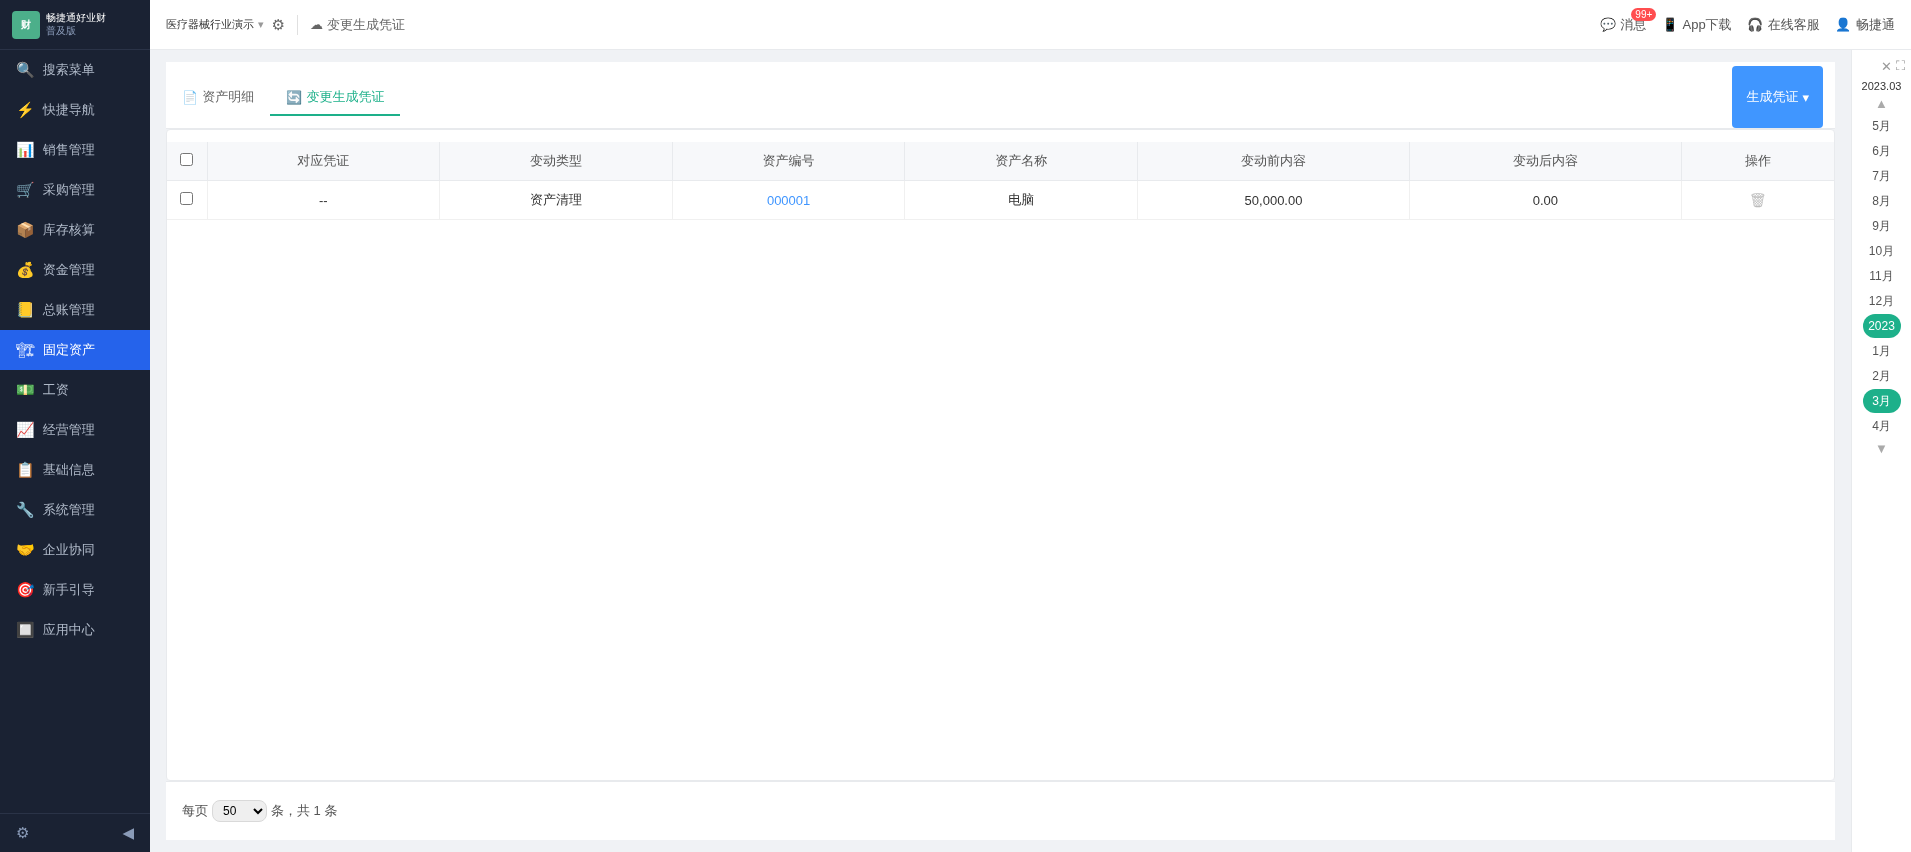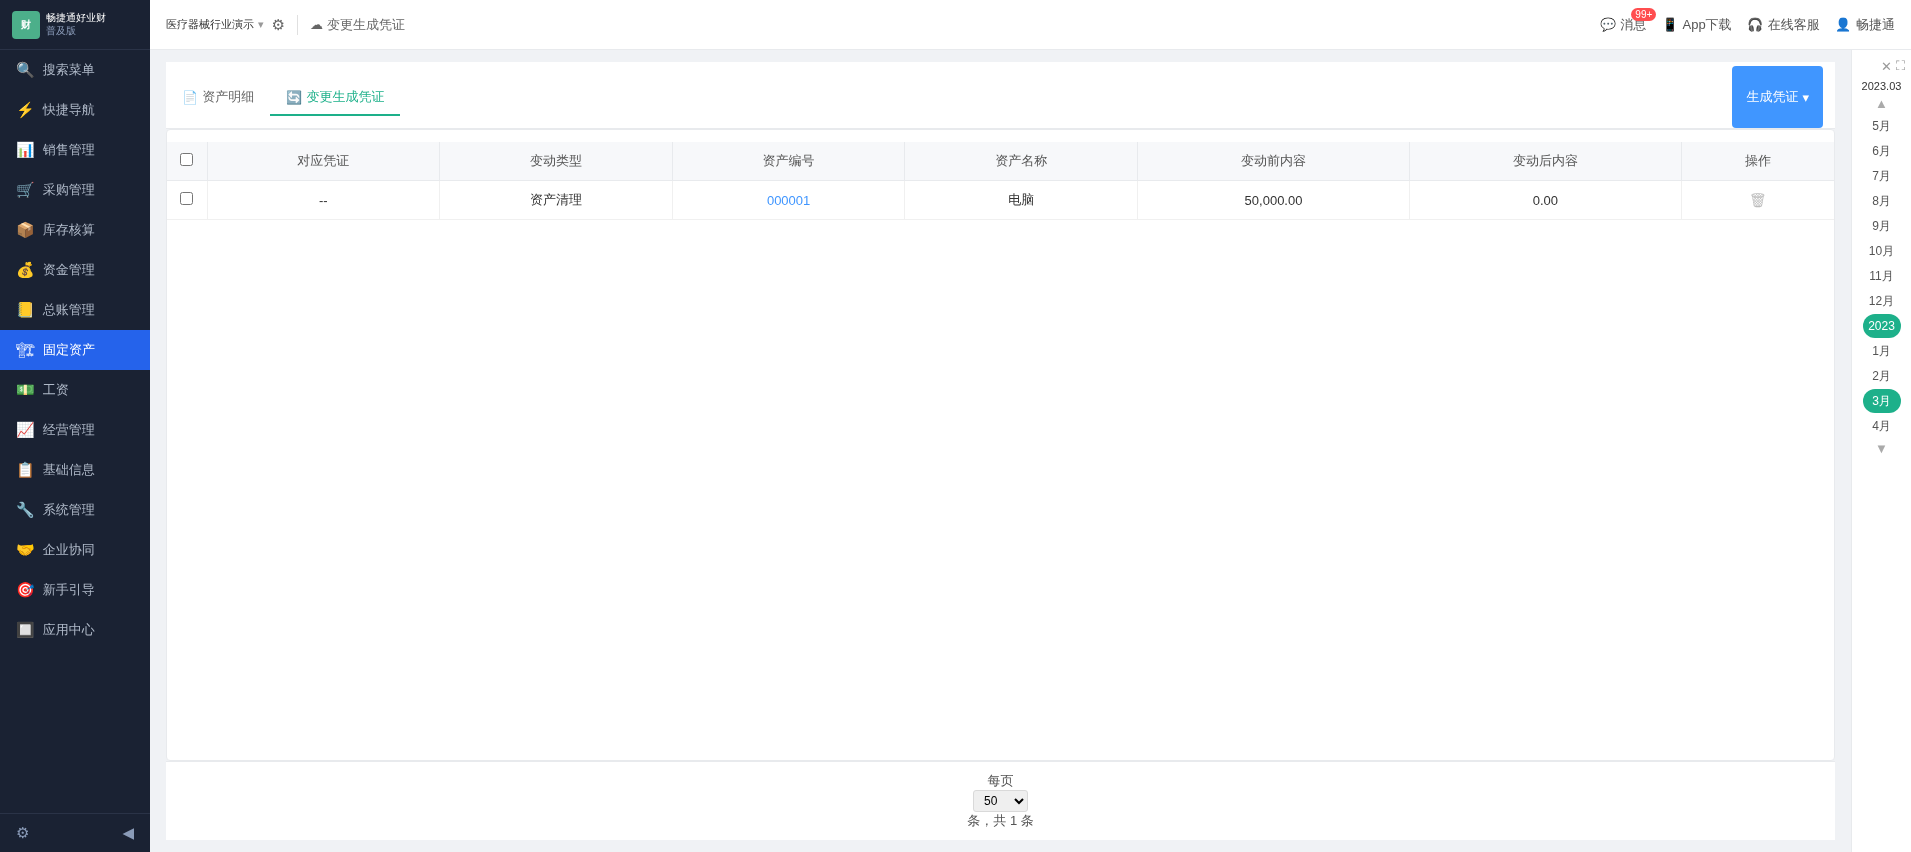--- a/index.html
+++ b/index.html
@@ -251,32 +251,31 @@
 
     .checkbox-col { width: 40px; }
     input[type="checkbox"] { cursor: pointer; }
 
     .delete-icon { color: #bbb; cursor: pointer; font-size: 14px; }
 
     
     .pagination {
       display: flex;
       align-items: center;
-      padding: 10px 16px;
+      padding: 18px 16px;
       background: #fff;
       border-top: 1px solid #e8eaed;
       font-size: 13px;
       color: #555;
-      flex-direction: column;
     }
     .pagination select {
       margin: 0 4px;
       padding: 2px 6px;
       border: 1px solid #d9d9d9;
-      border-radius: 3px;
+      border-radius: 8px;
       font-size: 12px;
     }
 
     
     .right-panel {
       width: 60px;
       background: #fff;
       border-left: 1px solid #e8eaed;
       display: flex;
       flex-direction: column;

